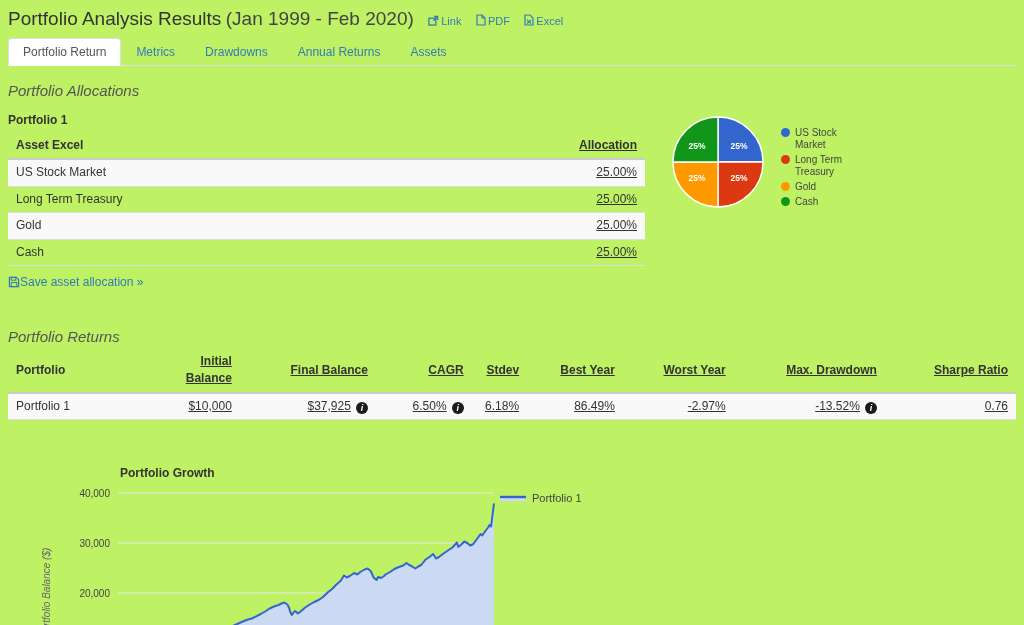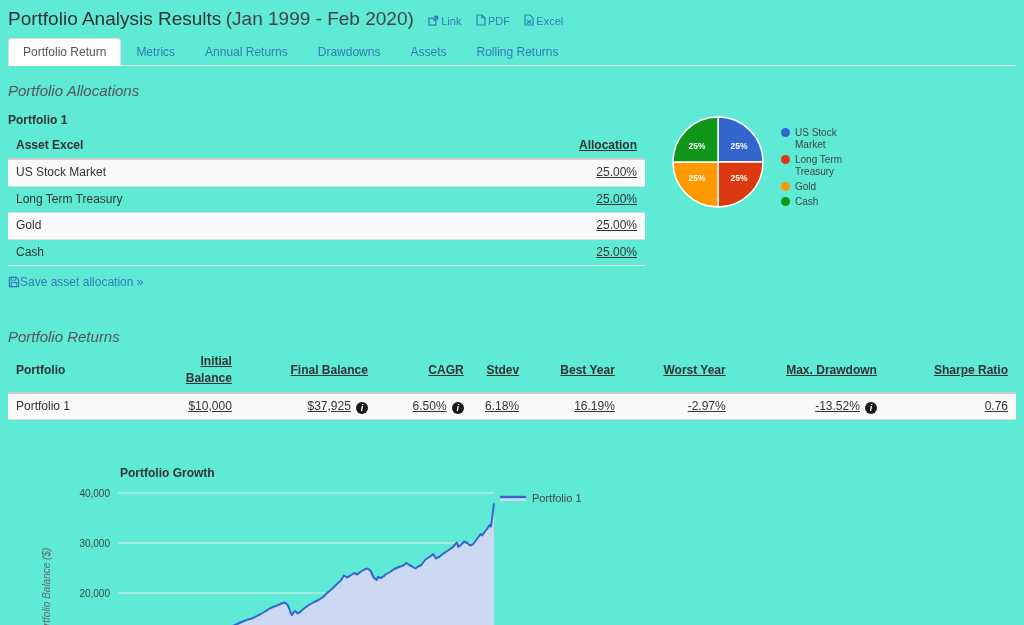--- a/index.html
+++ b/index.html
@@ -1,17 +1,17 @@
 <!DOCTYPE html>
 <html><head>
 <meta charset="utf-8">
 <style>
   html,body{margin:0;padding:0;background:#fff;}
   body{font-family:"Liberation Sans","DejaVu Sans",sans-serif;color:#333;}
-  .page{width:1024px;height:625px;position:relative;box-sizing:border-box;padding:6px 8px 0 8px;overflow:hidden;background:#5eead4;}
+  .page{width:1024px;height:625px;position:relative;box-sizing:border-box;padding:6px 8px 0 8px;overflow:hidden;background:#bef264;}
 
   
   .hdr{margin:2px 0 8px 0;}
   .hdr .title{font-size:19px;font-weight:400;color:#333;}
   .hdr .subtitle{font-size:19px;font-weight:400;color:#444;}
   .hdr-link{font-size:11px;color:#337ab7;text-decoration:none;margin-left:10px;white-space:nowrap;}
   .hdr-link svg{vertical-align:-1px;margin-right:2px;}
 
   
   .tabbar{list-style:none;margin:6px 0 16px 0;padding:0;display:flex;border-bottom:1px solid #ddd;}
@@ -75,30 +75,27 @@
   </div>
 
   <ul class="tabbar">
       <li class="active">
         <a href="#">Portfolio Return</a>
       </li>
       <li>
         <a href="#">Metrics</a>
       </li>
       <li>
+        <a href="#">Drawdowns</a>
+      </li>
+      <li>
         <a href="#">Annual Returns</a>
       </li>
       <li>
-        <a href="#">Drawdowns</a>
-      </li>
-      <li>
         <a href="#">Assets</a>
-      </li>
-      <li>
-        <a href="#">Rolling Returns</a>
       </li>
     </ul>
 
   <h2 class="section">Portfolio Allocations</h2>
 
   <div class="alloc-row">
     <div class="alloc-left">
       <h3 class="pname">Portfolio 1</h3>
       <table id="alloc-table">
           <thead>
@@ -183,21 +180,21 @@
           <th class="num" style="width: 13%;">Sharpe Ratio</th>
         </tr>
       </thead>
       <tbody>
         <tr>
           <td>Portfolio 1</td>
           <td class="num">$10,000</td>
           <td class="num">$37,925<span class="info-icon">i</span></td>
           <td class="num">6.50%<span class="info-icon">i</span></td>
           <td class="num">6.18%</td>
-          <td class="num">16.19%</td>
+          <td class="num">86.49%</td>
           <td class="num">-2.97%</td>
           <td class="num">-13.52%<span class="info-icon">i</span></td>
           <td class="num">0.76</td>
         </tr>
       </tbody>
     </table>
 
   <div class="growth-block">
     <svg class="growth-svg" id="growth-svg" width="560" height="272" viewBox="0 0 560 272">
         <line x1="80" y1="181" x2="456" y2="181" stroke="#e6e6e6" stroke-width="1"></line>

